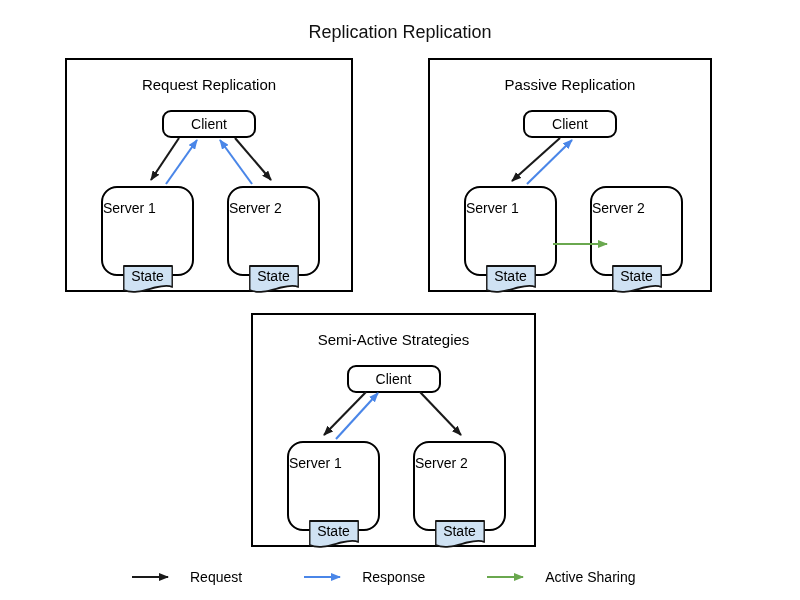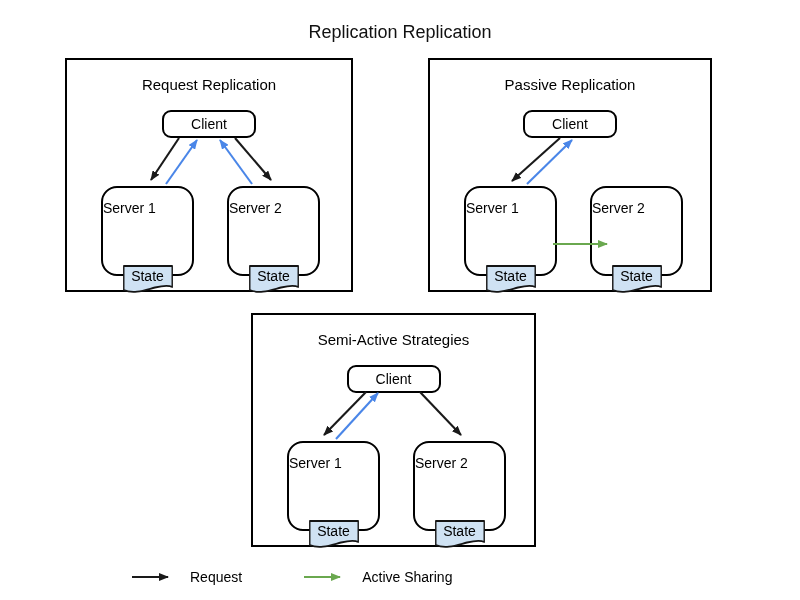--- a/index.html
+++ b/index.html
@@ -195,19 +195,25 @@
 
   <div class="legend">
     <div class="legend-item">
       <svg class="legend-arrow" width="46" height="12" viewBox="0 0 46 12">
         <line class="ln req" x1="2" y1="6" x2="38" y2="6" marker-end="url(#mk-req)"></line>
       </svg>
       <span class="legend-label">Request</span>
     </div>
     <div class="legend-item">
       <svg class="legend-arrow" width="46" height="12" viewBox="0 0 46 12">
+        <line class="ln res" x1="2" y1="6" x2="38" y2="6" marker-end="url(#mk-res)"></line>
+      </svg>
+      <span class="legend-label">Response</span>
+    </div>
+    <div class="legend-item">
+      <svg class="legend-arrow" width="46" height="12" viewBox="0 0 46 12">
         <line class="ln share" x1="2" y1="6" x2="38" y2="6" marker-end="url(#mk-share)"></line>
       </svg>
       <span class="legend-label">Active Sharing</span>
     </div>
   </div>
 
 </div>
 
 </body></html>

